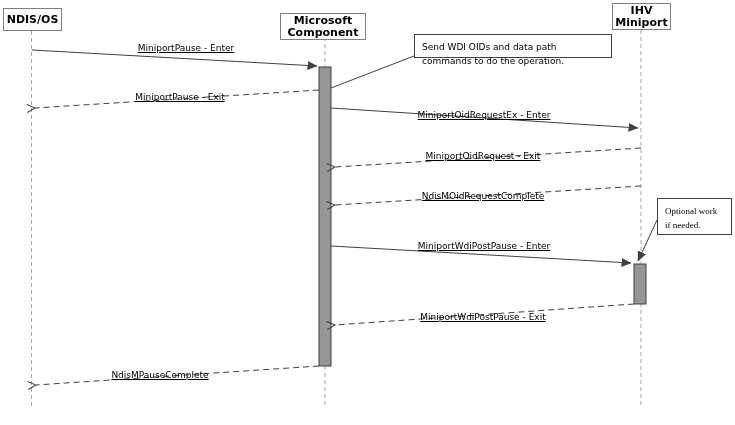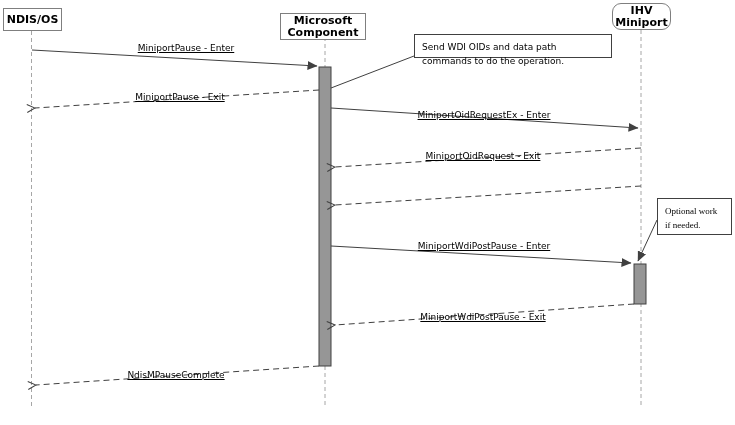--- a/index.html
+++ b/index.html
@@ -90,31 +90,32 @@
     <line x1="634" y1="304" x2="335" y2="325" stroke="#404040" stroke-width="1" stroke-dasharray="6 4" marker-end="url(#arrowOpen)"></line>
     <line x1="319" y1="366" x2="36" y2="385" stroke="#404040" stroke-width="1" stroke-dasharray="6 4" marker-end="url(#arrowOpen)"></line>
   </svg>
 
   <div class="actor-box" style="left:3px; top:8px; width:59px; height:23px;">
     <span>NDIS/OS</span>
   </div>
   <div class="actor-box" style="left:280px; top:13px; width:86px; height:27px;">
     <span>Microsoft Component</span>
   </div>
-  <div class="actor-box" style="left:612px; top:3px; width:59px; height:27px;border-radius:9px;">
+  <div class="actor-box" style="left:612px; top:3px; width:59px; height:27px;">
     <span>IHV Miniport</span>
   </div>
 
   <div class="msg-label" style="left:110px; top:43px;  width:152px;">MiniportPause - Enter</div>
   <div class="msg-label" style="left:104px; top:92px;  width:152px;">MiniportPause - Exit</div>
   <div class="msg-label" style="left:394px; top:110px; width:180px;">MiniportOidRequestEx - Enter</div>
   <div class="msg-label" style="left:393px; top:151px; width:180px;">MiniportOidRequest - Exit</div>
+  <div class="msg-label" style="left:393px; top:191px; width:180px;">NdisMOidRequestComplete</div>
   <div class="msg-label" style="left:394px; top:241px; width:180px;">MiniportWdiPostPause - Enter</div>
   <div class="msg-label" style="left:393px; top:312px; width:180px;">MiniportWdiPostPause - Exit</div>
-  <div class="msg-label" style="left:86px;  top:370px; width:180px;">NdisMPauseComplete</div>
+  <div class="msg-label" style="left:70px;  top:370px; width:180px;">NdisMPauseComplete</div>
 
   <div class="note-box" style="left:414px; top:34px; width:198px; height:24px;">
     <span>Send WDI OIDs and data path commands to do the operation.</span>
   </div>
   <div class="note-box" style="left:657px; top:198px; width:75px; height:37px;font-family:Liberation Serif, serif;">
     <span>Optional work if needed.</span>
   </div>
 
 </div>
 

